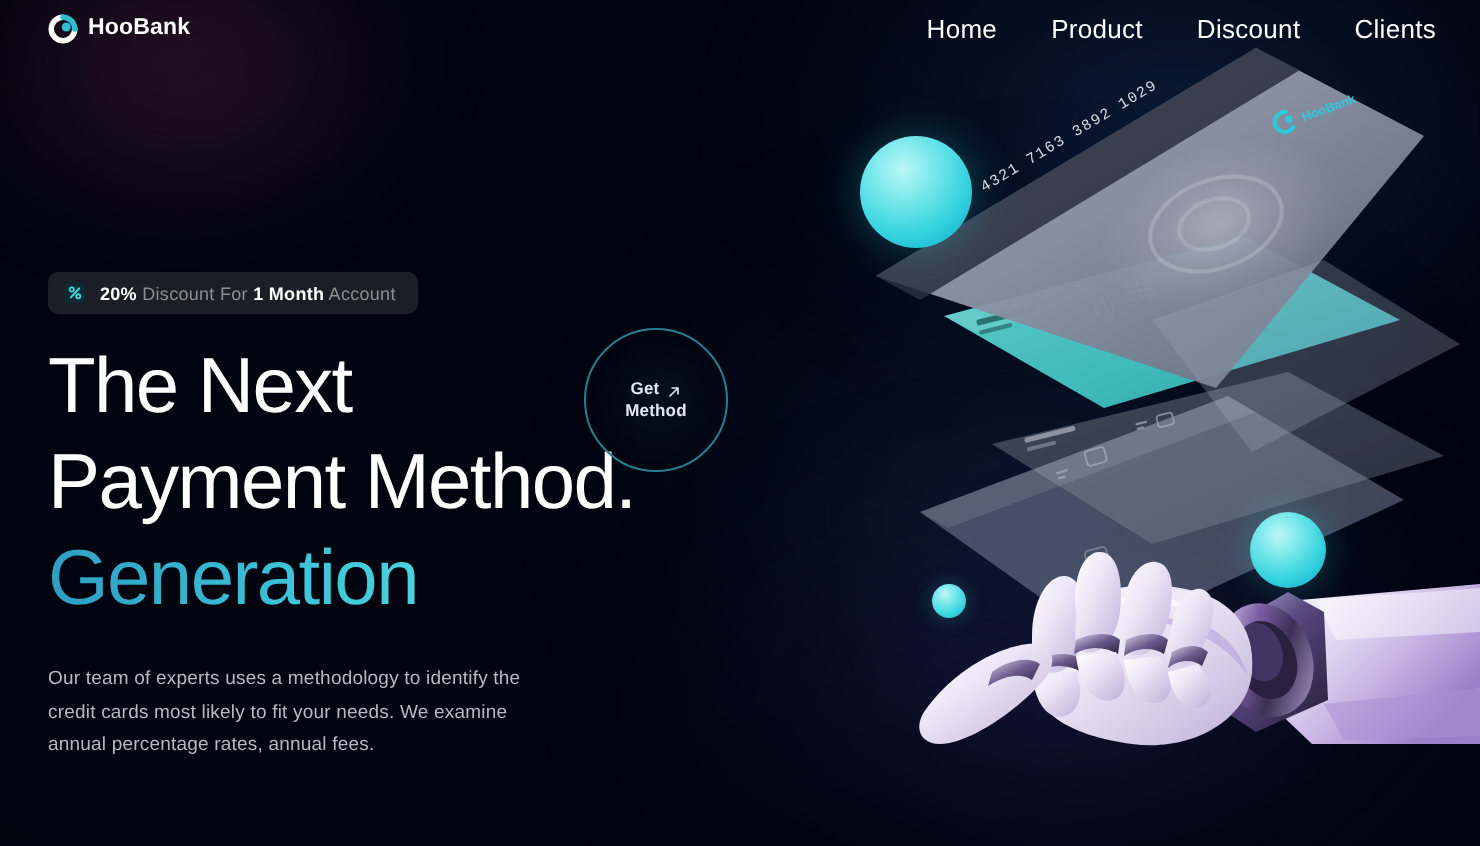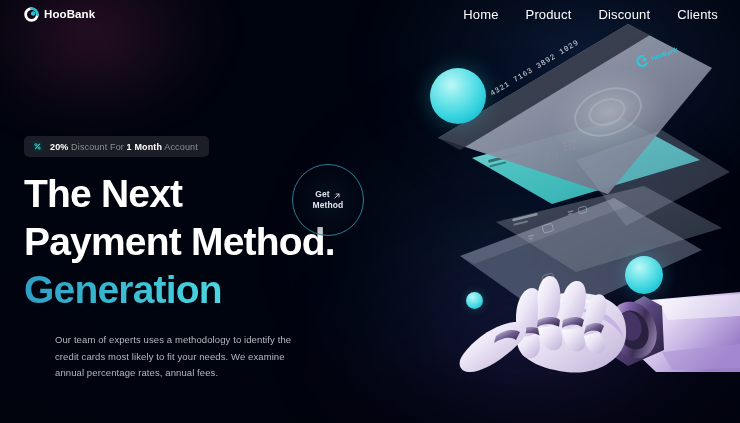--- a/index.html
+++ b/index.html
@@ -78,33 +78,33 @@
     border-radius:5px;
     padding:5px 11px 5px 8px;
     margin-bottom:13px;
   }
   .discount-icon { width:11px; height:11px; display:block; flex:none; }
   .discount-text { font-size:9px; color:#8e8f94; letter-spacing:0.15px; white-space:nowrap; }
   .discount-text b { color:#ffffff; font-weight:700; }
 
   .headline { position:relative; }
   .hl-line {
-    font-size:39px; line-height:48px; font-weight:700;
+    font-size:39px; line-height:48px; font-weight:400;
     color:#ffffff; letter-spacing:-0.8px; white-space:nowrap;
   }
   .hl-grad {
     background:linear-gradient(90deg,#2f9ec4 0%,#3ec6d8 38%,#5ce1e6 72%,#74f2ea 100%);
     -webkit-background-clip:text; background-clip:text;
     -webkit-text-fill-color:transparent; color:#54d8e0;
   }
 
   .hero-copy {
     margin-top:18px;
     font-size:9.5px; line-height:16.5px;
-    color:#b7b9c0; width:247px; letter-spacing:0.1px;margin-left:31px;
+    color:#b7b9c0; width:247px; letter-spacing:0.1px;
   }
 
   
   .get-started {
     position:absolute; left:292px; top:164px;
     width:72px; height:72px; border-radius:50%;
     border:1px solid #2b7e8e;
     background:radial-gradient(circle at 50% 50%, rgba(10,25,40,0.55) 0%, rgba(0,4,15,0.2) 70%);
     display:flex; flex-direction:column; align-items:center; justify-content:center;
     z-index:35; cursor:pointer;

